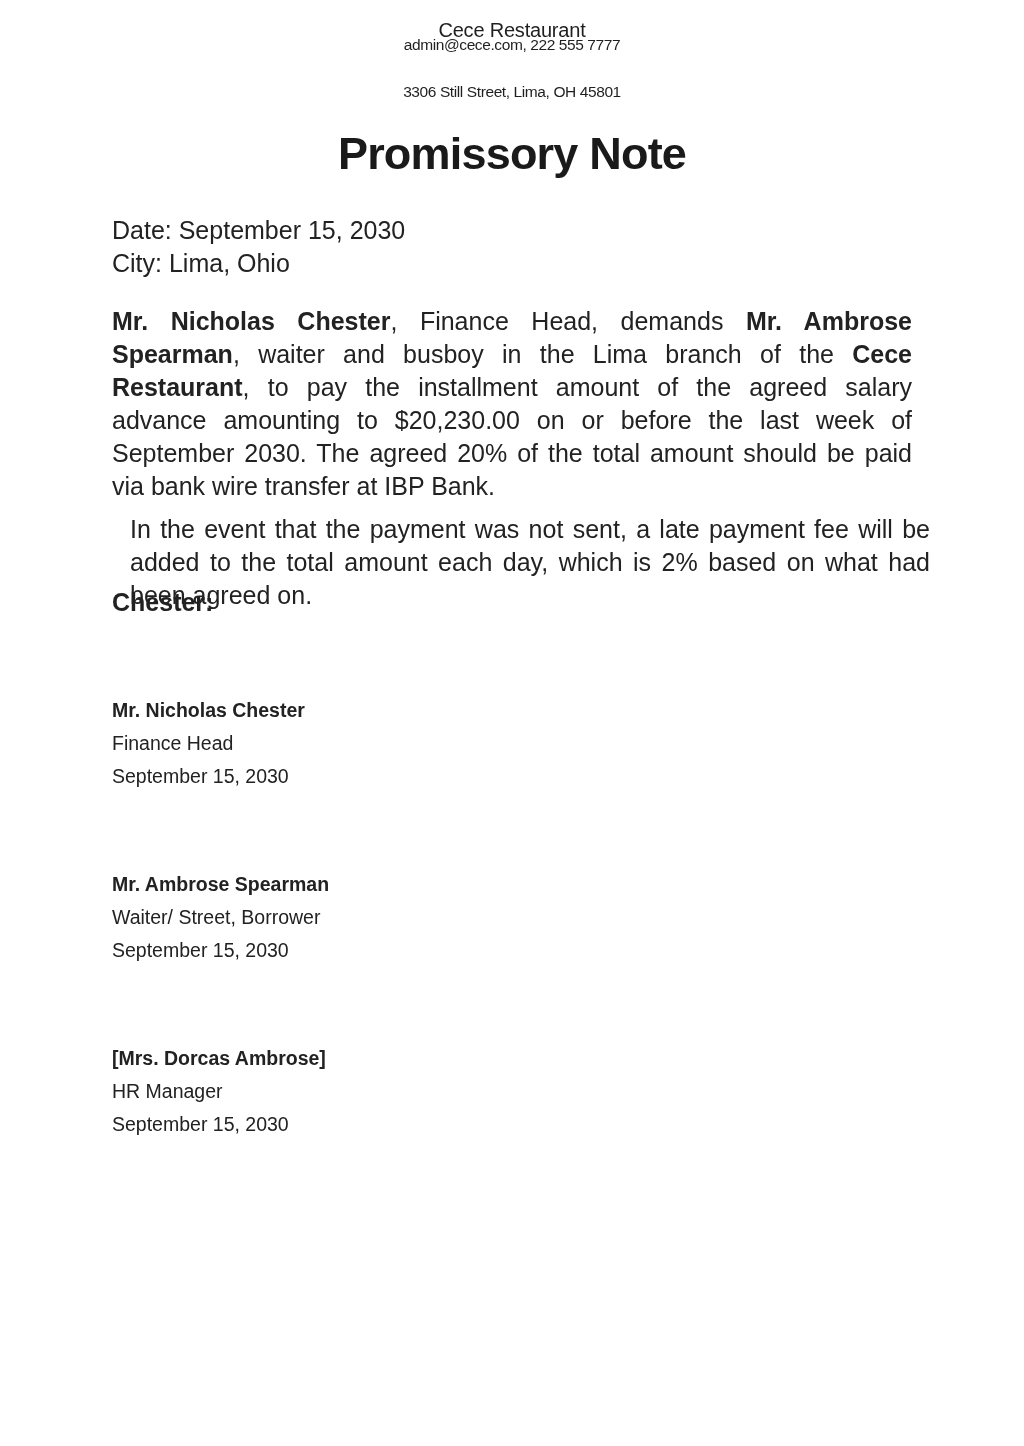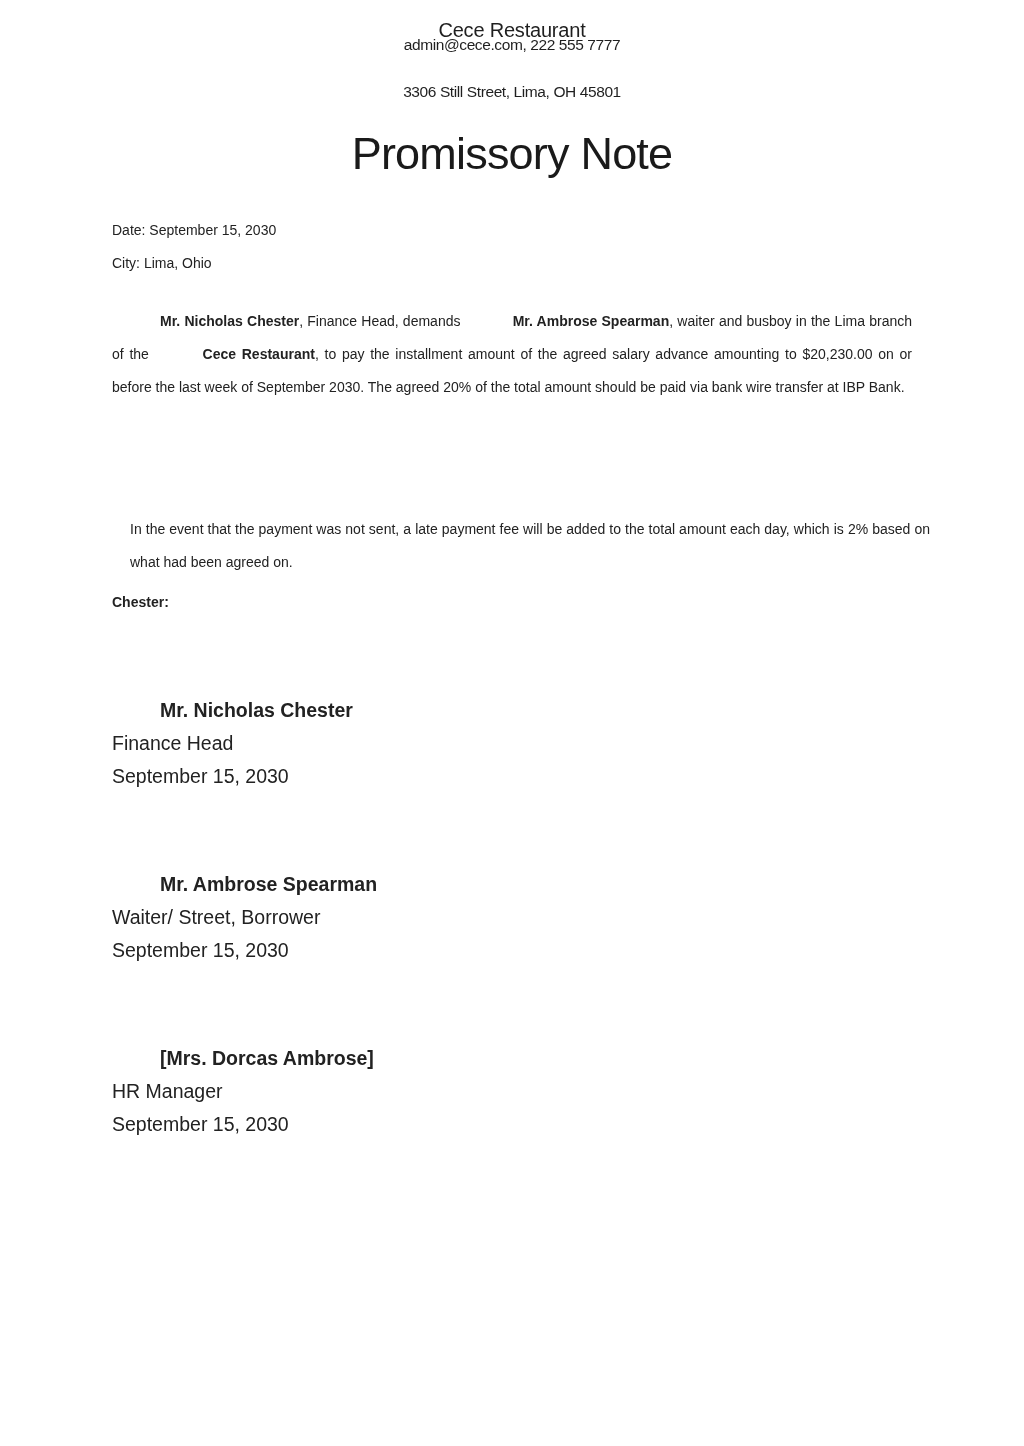--- a/index.html
+++ b/index.html
@@ -36,29 +36,29 @@
     .contact-line {
       font-size: 15.5px;
       font-weight: 500;
       letter-spacing: -0.4px;
     }
     .contact-email { top: 36px; }
     .contact-address { top: 75px; margin-top: 8px; }
     .doc-title {
       top: 128px;
       font-size: 45px;
-      font-weight: 400;
+      font-weight: 700;
       letter-spacing: -0.8px;
       color: #1a1a1a;
     }
     .body-text {
       position: absolute;
       left: 0;
       width: 800px;
-      font-size: 14px;
+      font-size: 25px;
       line-height: 33px;
       color: #222;
     }
     .meta-block { top: 214px; }
     .para-1 {
       top: 305px;
       text-align: justify;
     }
     .para-2 {
       top: 495px;
@@ -72,21 +72,21 @@
       position: absolute;
       left: 0;
       width: 800px;
       font-size: 19.5px;
       line-height: 33px;
       color: #222;
     }
     .sig-1 { top: 694px; }
     .sig-2 { top: 868px; }
     .sig-3 { top: 1042px; }
-    .b { font-weight: 700; margin-left: 48px; }
+    .b { font-weight: 700; }
     .line { display: block; }
   </style>
 </head>
 <body>
 
 <div class="page">
 
   <div class="header company-name">Cece Restaurant</div>
   <div class="header contact-line contact-email">admin@cece.com, 222 555 7777</div>
   <div class="header contact-line contact-address">3306 Still Street, Lima, OH 45801</div>

